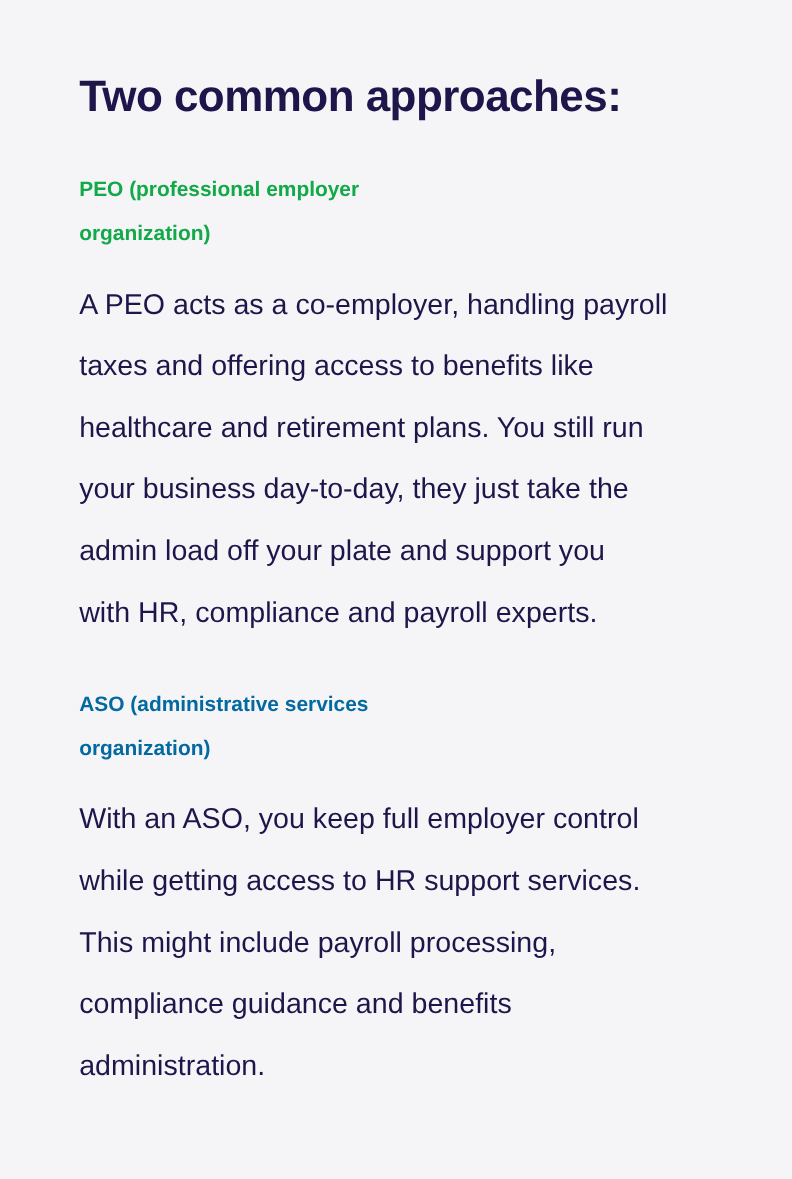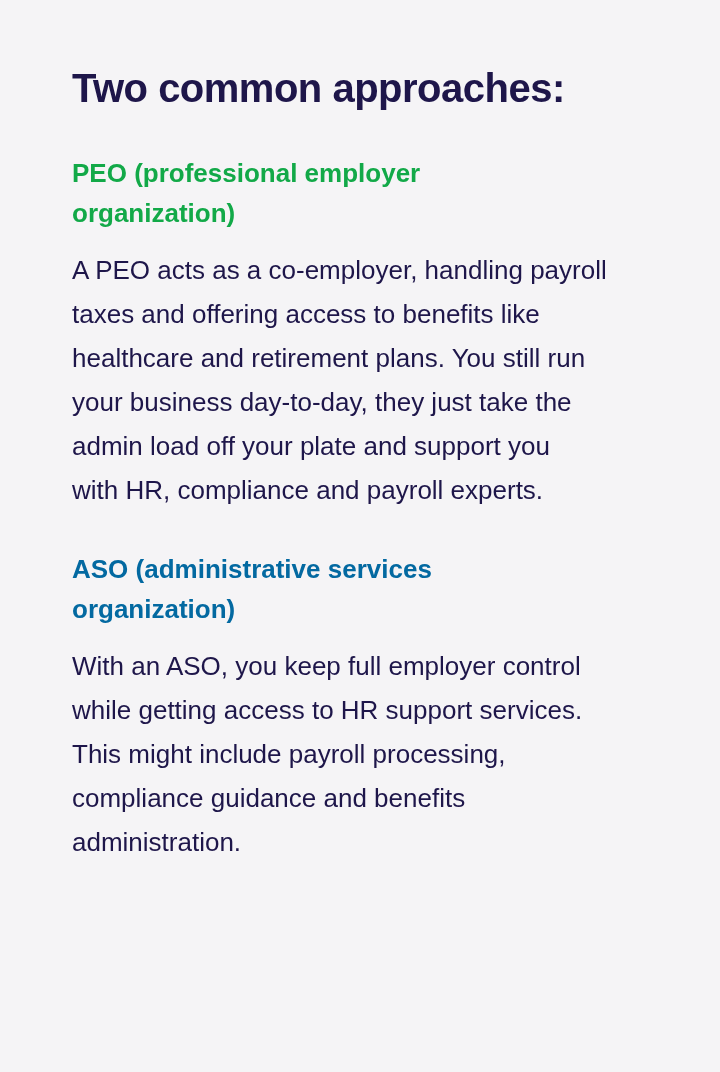--- a/index.html
+++ b/index.html
@@ -20,29 +20,29 @@
     padding: 66px 60px 0 72px;
   }
   .page-title {
     font-size: 40px;
     line-height: 44px;
     font-weight: 700;
     letter-spacing: -0.5px;
     margin: 0 0 43px 0;
   }
   .section-title {
-    font-size: 26px;
+    font-size: 19px;
     line-height: 40px;
     font-weight: 700;
     margin: 0 0 15px 0;
     white-space: pre-line;
   }
   .section-body {
     font-size: 26px;
-    line-height: 44px;
+    line-height: 56px;
     font-weight: 400;
     margin: 0;
     white-space: pre-line;
   }
   .section-peo .section-body {
     margin-bottom: 37px;
   }
   .section-aso .section-body {
     margin-bottom: 68px;
   }

